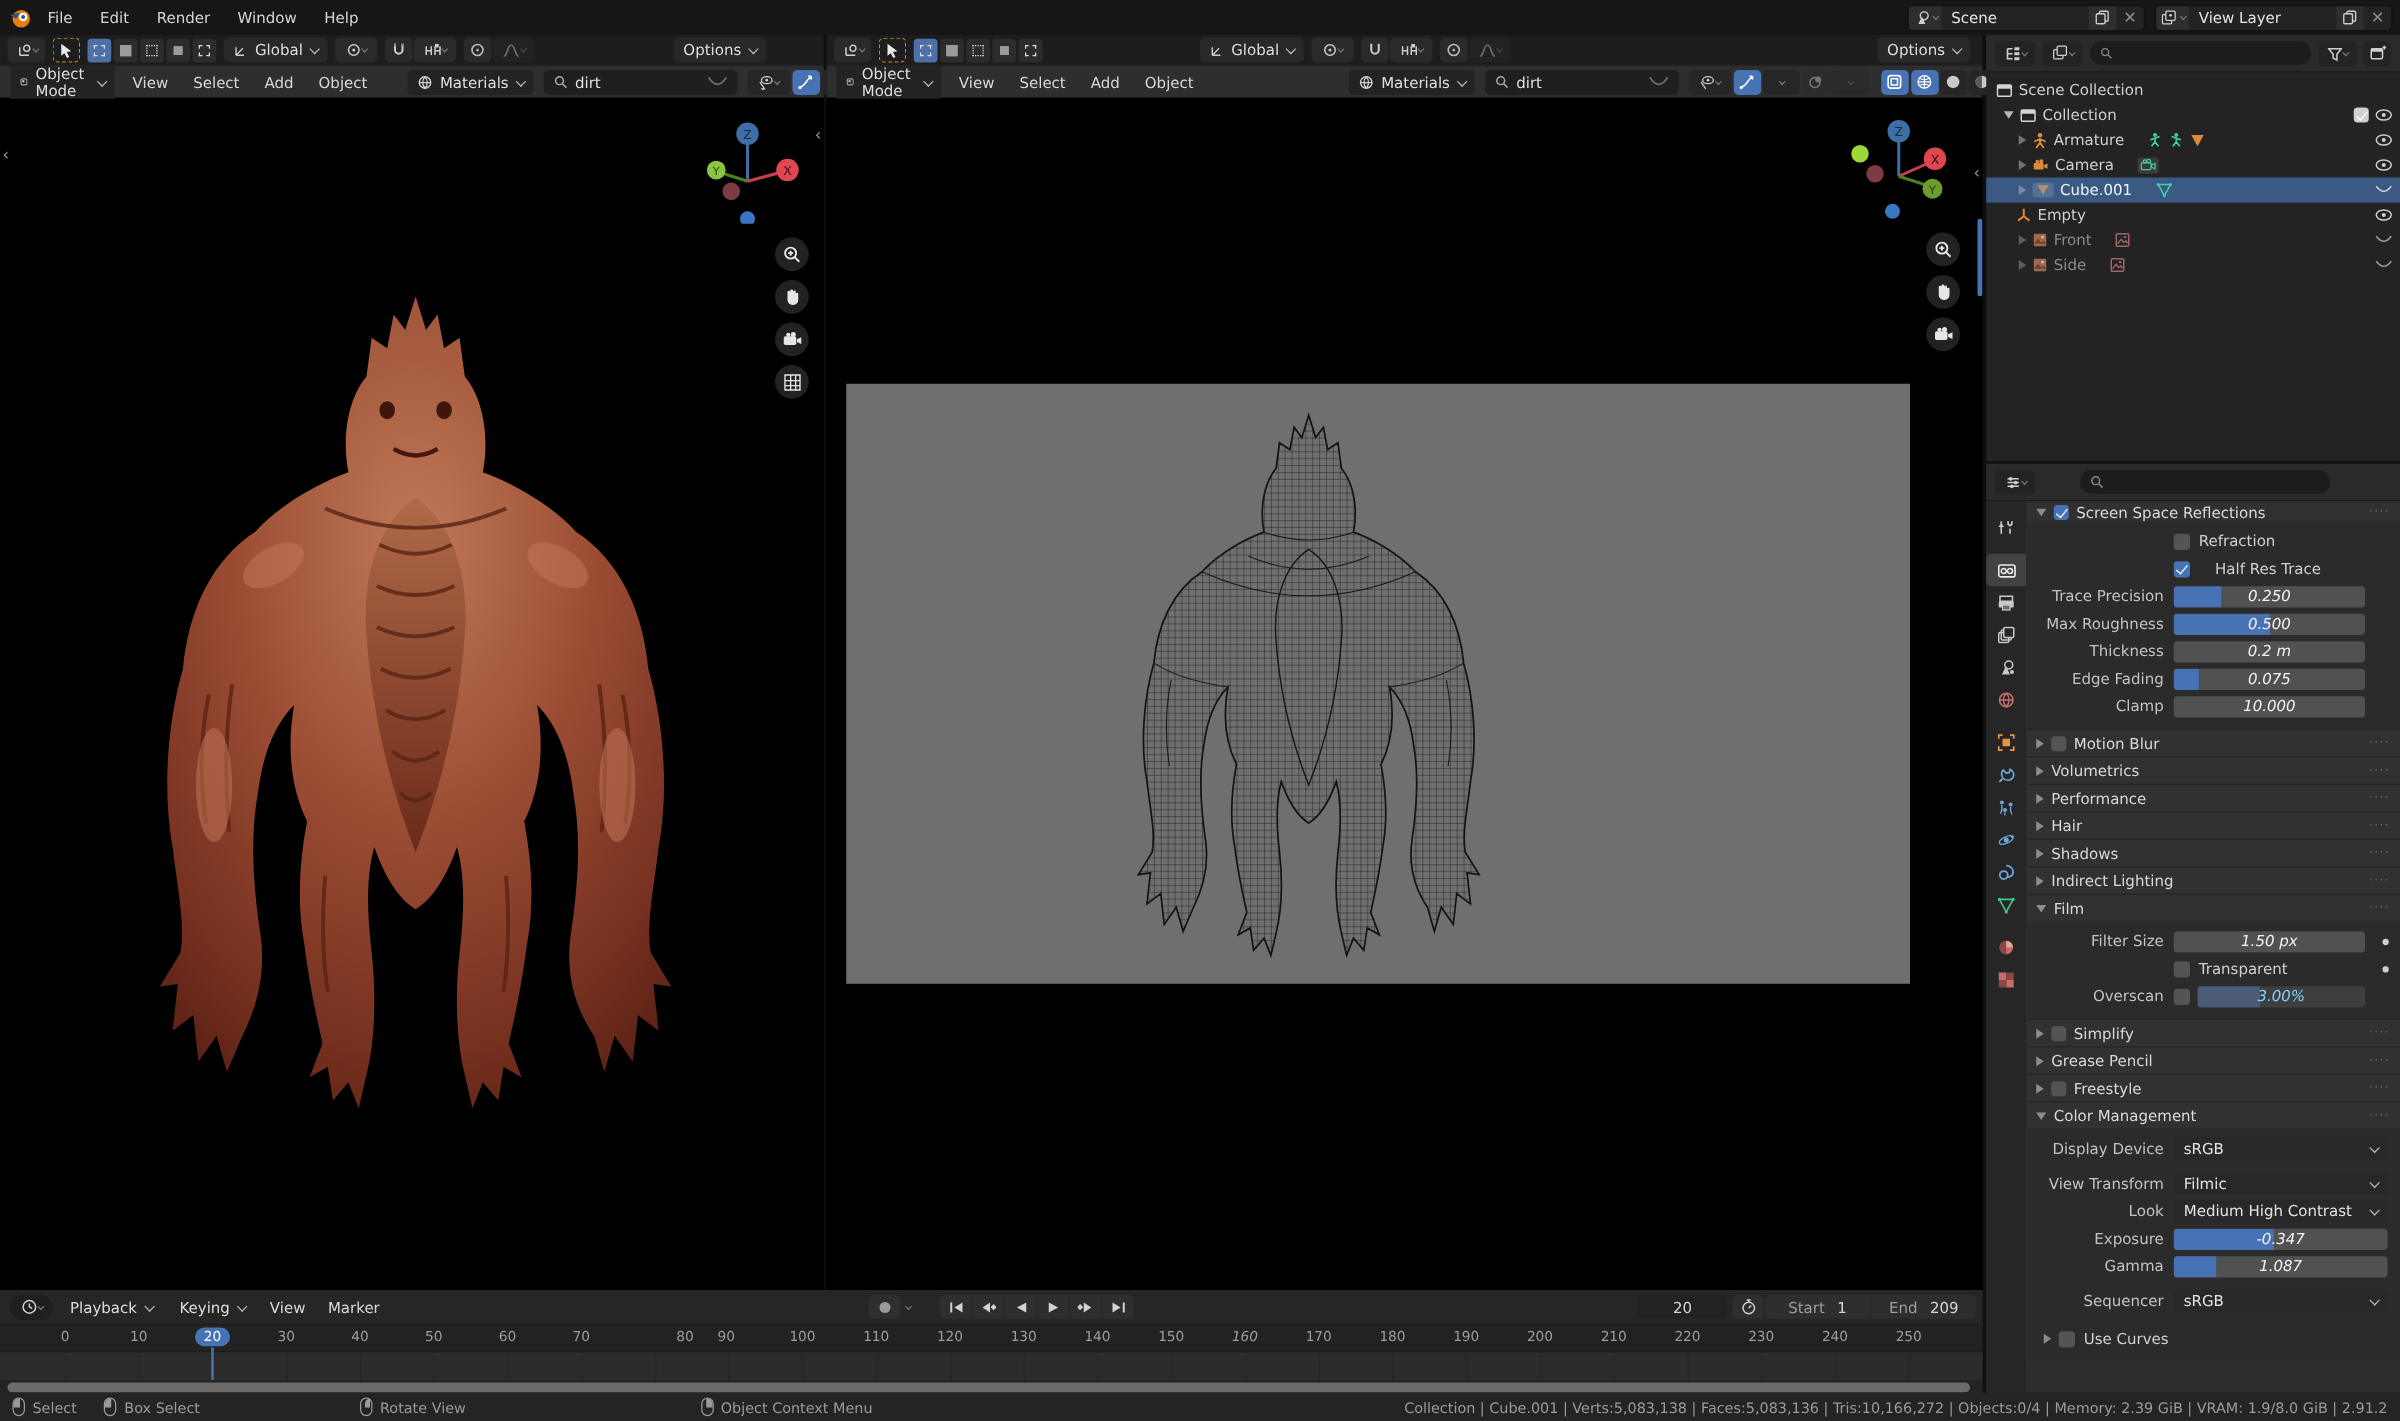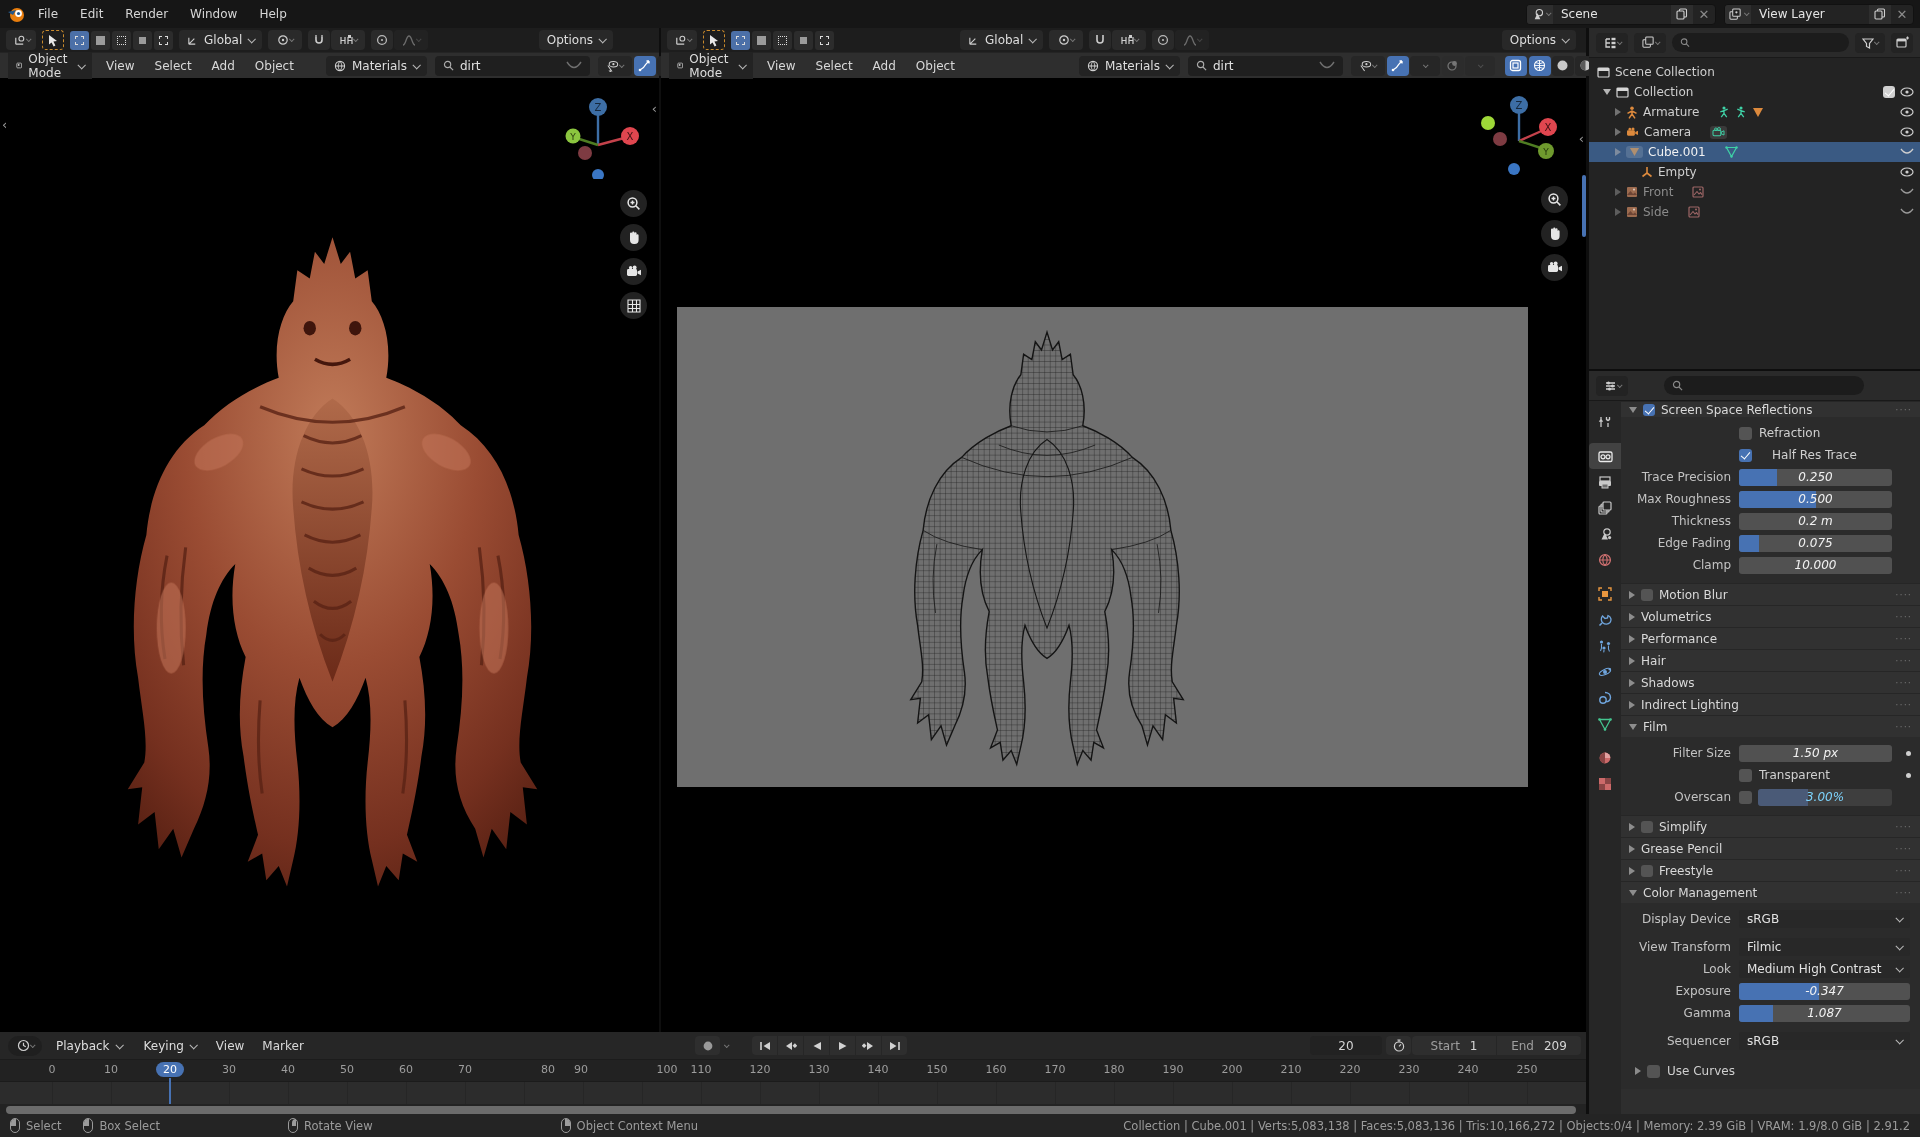--- a/index.html
+++ b/index.html
@@ -776,21 +776,21 @@
             <path d="M1.5 1.5 H11.5 L6.5 10.5 Z" fill="none" stroke="#3fd1a6" stroke-width="1.2"></path>
             <circle cx="1.5" cy="1.5" r="1.2" fill="#3fd1a6"></circle>
             <circle cx="11.5" cy="1.5" r="1.2" fill="#3fd1a6"></circle>
             <circle cx="6.5" cy="10.5" r="1.2" fill="#3fd1a6"></circle>
           </svg>
         <span class="sp"></span>
         <svg width="14" height="8" viewBox="0 0 14 8">
             <path d="M1 1 Q7 9 13 1" fill="none" stroke="#cfcfcf" stroke-width="1.3"></path>
           </svg>
       </div>
-      <div class="ol-row ind1" style="padding-left:52px">
+      <div class="ol-row ind1" style="padding-left:24px">
         <svg width="12" height="12" viewBox="0 0 12 12">
             <path d="M6 1 V7 M6 7 L1.5 10.5 M6 7 L10.5 10.5" stroke="#dd8a3d" stroke-width="1.6" fill="none"></path>
           </svg>
         <span class="lbl">Empty</span>
           <span class="sp"></span>
         <svg width="14" height="10" viewBox="0 0 14 10" class="eye">
             <ellipse cx="7" cy="5" rx="6" ry="4" fill="none" stroke="#cfcfcf" stroke-width="1.2"></ellipse>
             <circle cx="7" cy="5" r="1.6" fill="#cfcfcf"></circle>
           </svg>
       </div>
@@ -1230,27 +1230,27 @@
       <span id="frame-badge" style="left: 170px;">20</span>
     <span class="tick" style="left: 52px;">0</span>
         <span class="tick" style="left: 111px;">10</span>
         <span class="tick" style="left: 229px;">30</span>
         <span class="tick" style="left: 288px;">40</span>
         <span class="tick" style="left: 347px;">50</span>
         <span class="tick" style="left: 406px;">60</span>
         <span class="tick" style="left: 465px;">70</span>
         <span class="tick" style="left: 548px;">80</span>
         <span class="tick" style="left: 581px;">90</span>
-        <span class="tick" style="left: 667px;">100</span>
+        <span class="tick" style="left: 642px;">100</span>
         <span class="tick" style="left: 701px;">110</span>
         <span class="tick" style="left: 760px;">120</span>
         <span class="tick" style="left: 819px;">130</span>
         <span class="tick" style="left: 878px;">140</span>
         <span class="tick" style="left: 937px;">150</span>
-        <span class="tick" style="left: 996px;">160</span>
+        <span class="tick" style="left: 996px; font-style: italic;">160</span>
         <span class="tick" style="left: 1055px;">170</span>
         <span class="tick" style="left: 1114px;">180</span>
         <span class="tick" style="left: 1173px;">190</span>
         <span class="tick" style="left: 1232px;">200</span>
         <span class="tick" style="left: 1291px;">210</span>
         <span class="tick" style="left: 1350px;">220</span>
         <span class="tick" style="left: 1409px;">230</span>
         <span class="tick" style="left: 1468px;">240</span>
         <span class="tick" style="left: 1527px;">250</span>
       </div>

